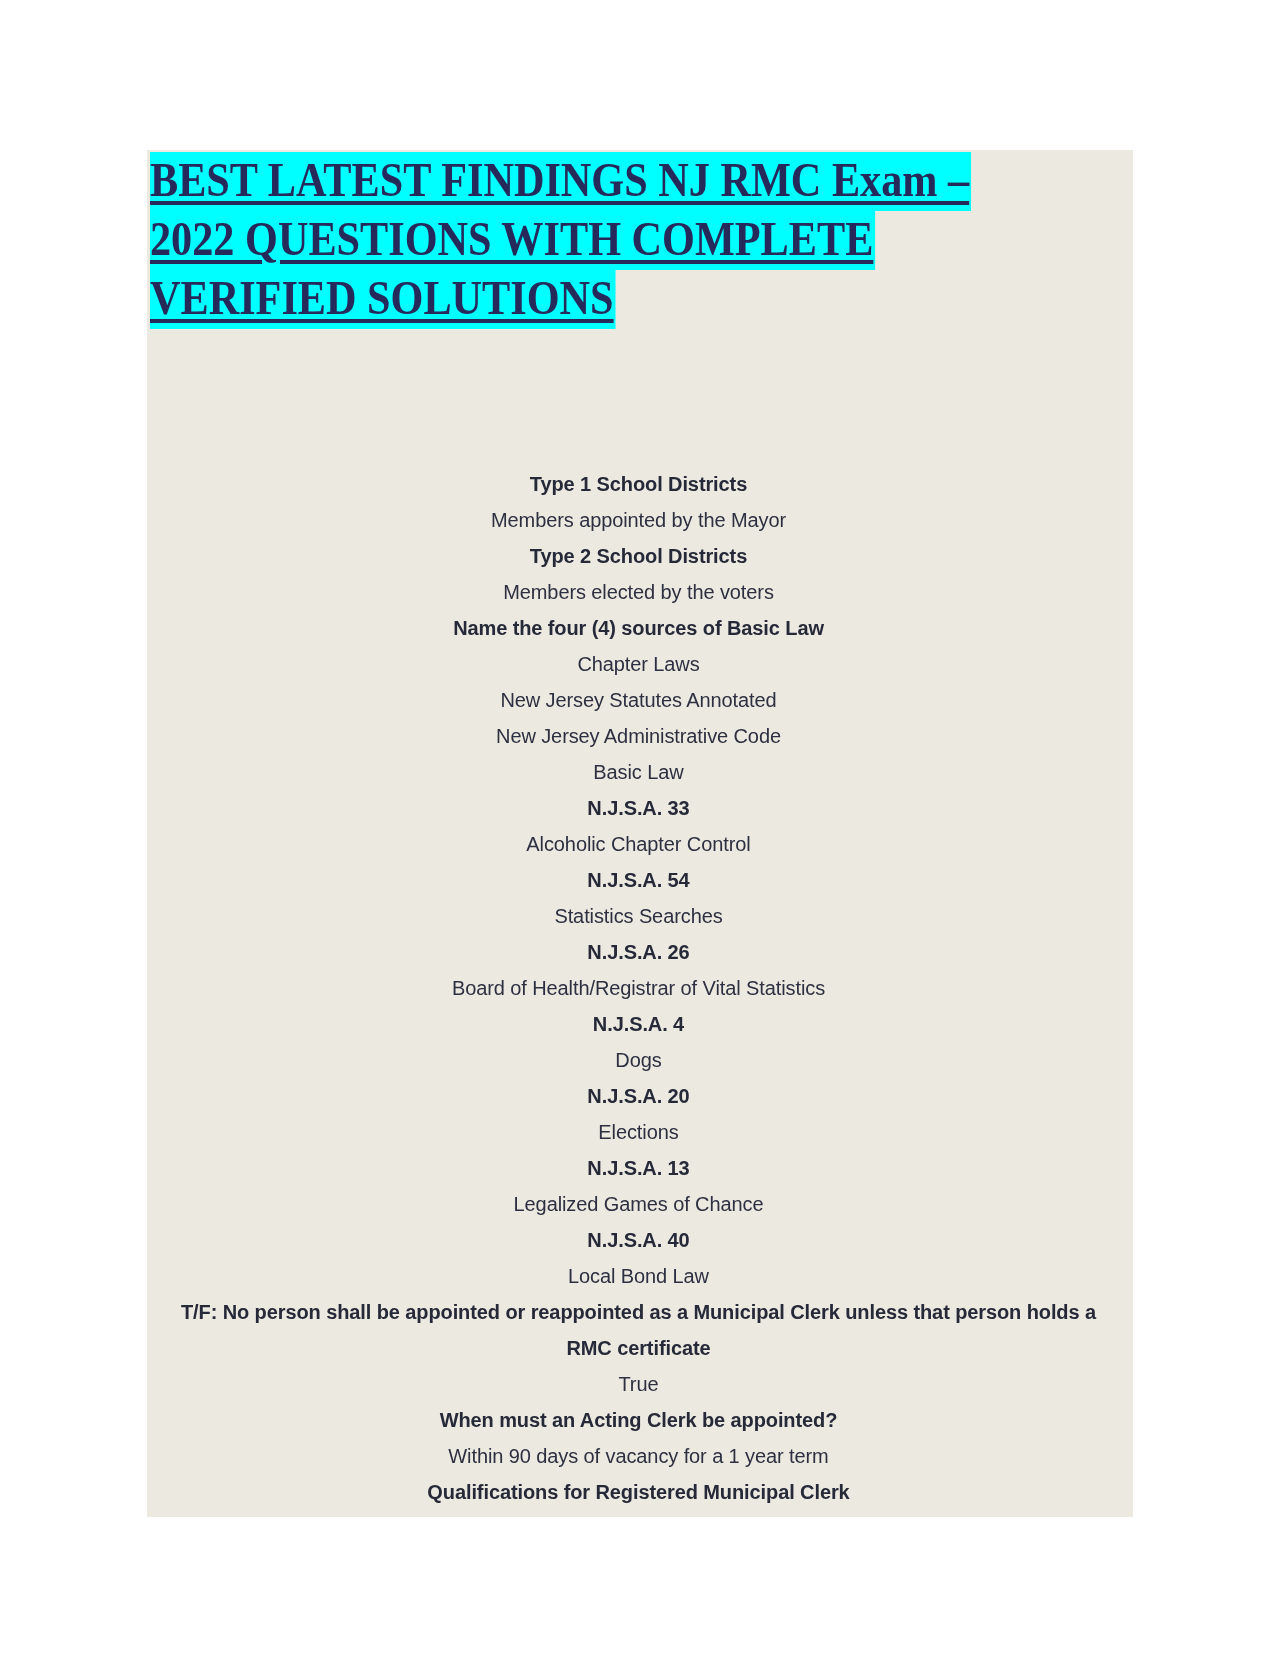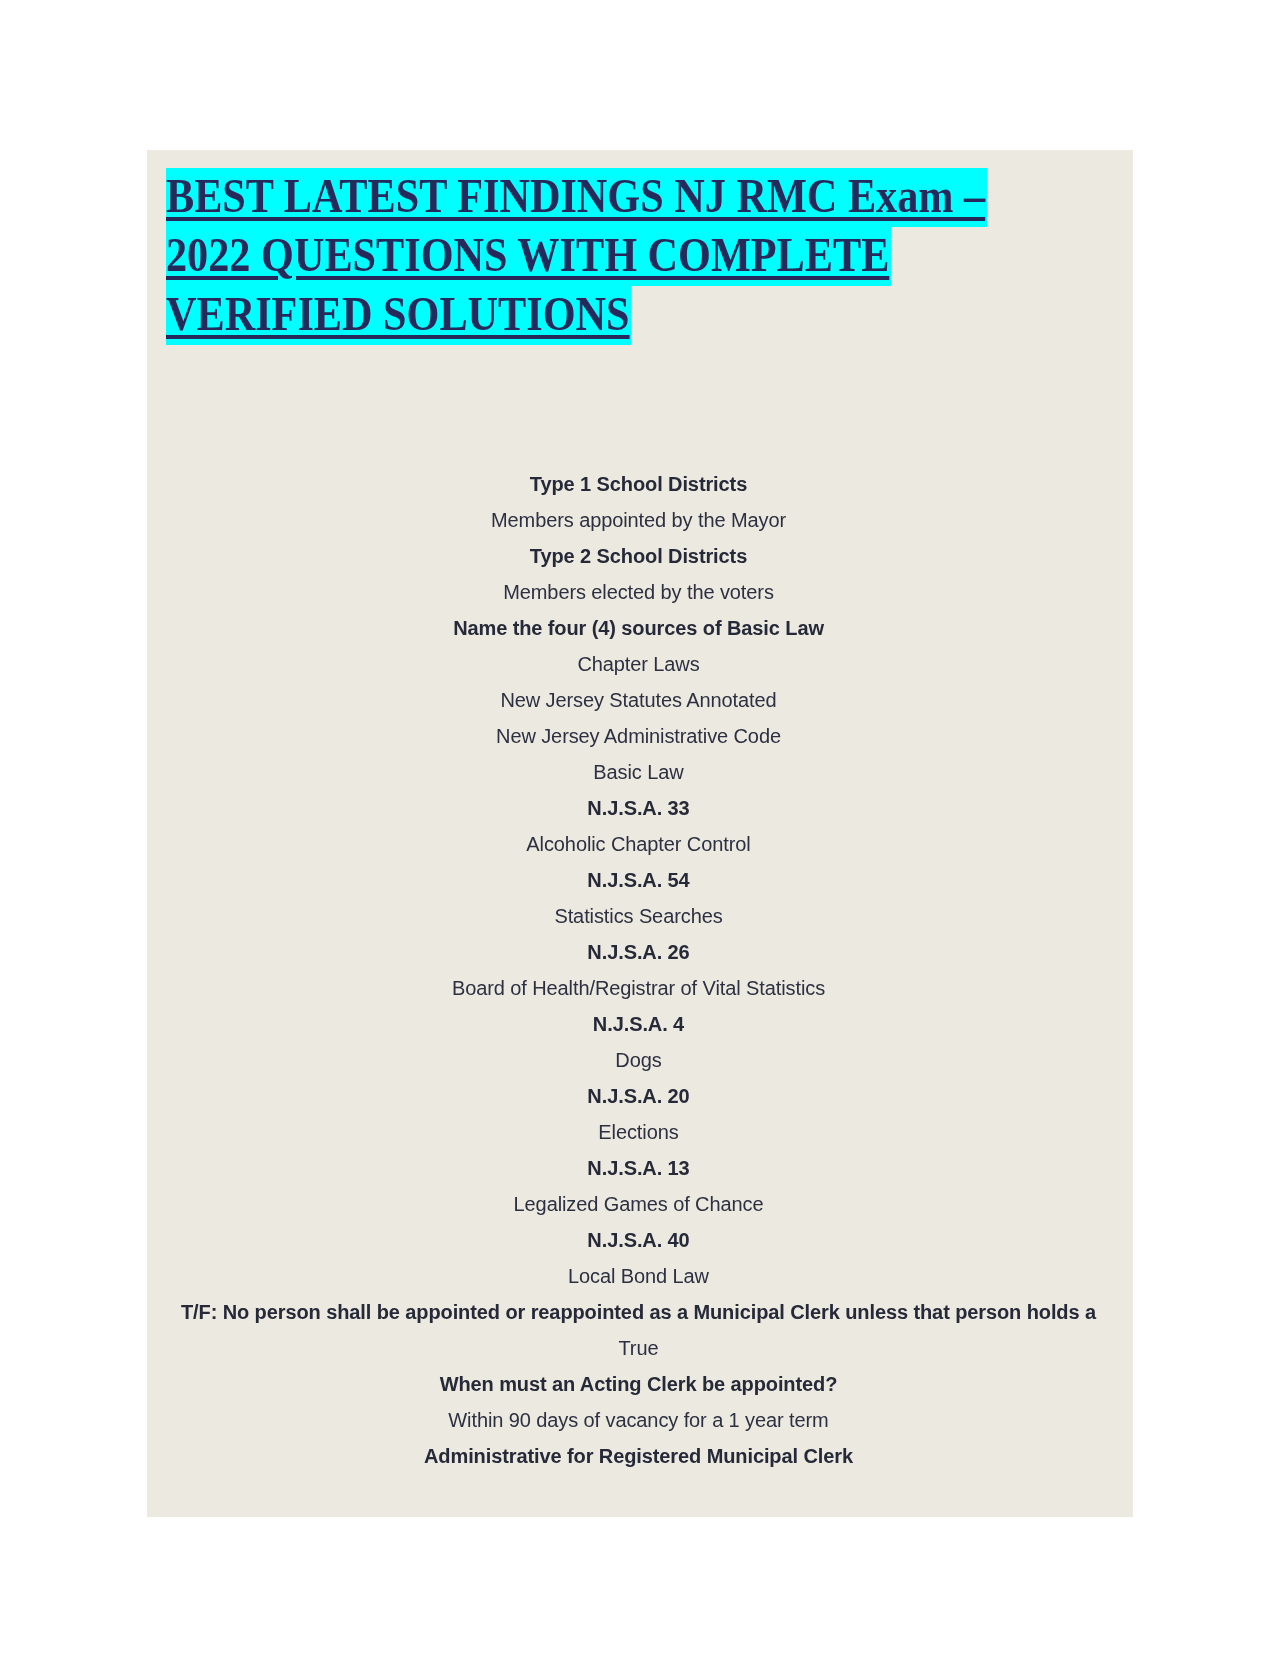--- a/index.html
+++ b/index.html
@@ -19,21 +19,21 @@
     left: 147px;
     top: 150px;
     width: 986px;
     height: 1367px;
     background: #ece9e1;
   }
   .title {
     position: absolute;
     left: 150px;
     top: 150px;
-    margin: 16px;
+    margin: 0;
     font-family: "Liberation Serif", serif;
     font-weight: bold;
     font-size: 48px;
     color: #262a5a;
   }
   .title-line {
     display: block;
     height: 59px;
     line-height: 59px;
     white-space: nowrap;
@@ -100,17 +100,18 @@
   <div class="entry">Board of Health/Registrar of Vital Statistics</div>
   <div class="entry q">N.J.S.A. 4</div>
   <div class="entry">Dogs</div>
   <div class="entry q">N.J.S.A. 20</div>
   <div class="entry">Elections</div>
   <div class="entry q">N.J.S.A. 13</div>
   <div class="entry">Legalized Games of Chance</div>
   <div class="entry q">N.J.S.A. 40</div>
   <div class="entry">Local Bond Law</div>
   <div class="entry q">T/F: No person shall be appointed or reappointed as a Municipal Clerk unless that person holds a</div>
+  <div class="entry q">RMC certificate</div>
   <div class="entry">True</div>
   <div class="entry q">When must an Acting Clerk be appointed?</div>
   <div class="entry">Within 90 days of vacancy for a 1 year term</div>
-  <div class="entry q">Administrative for Registered Municipal Clerk</div>
+  <div class="entry q">Qualifications for Registered Municipal Clerk</div>
 </div>
 
 </body></html>

